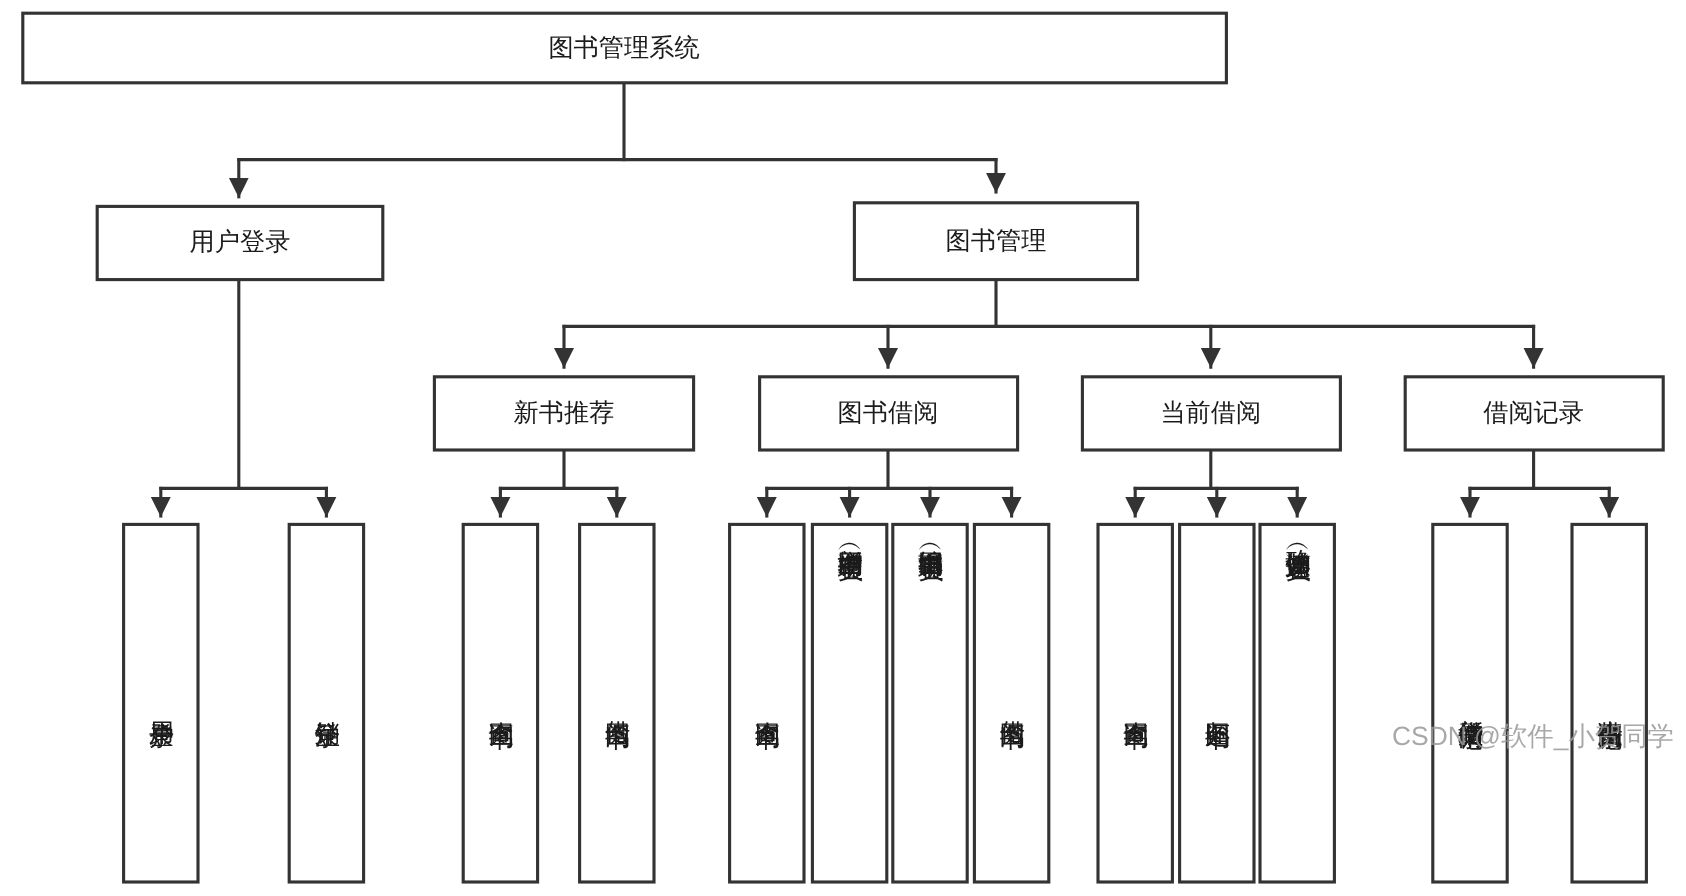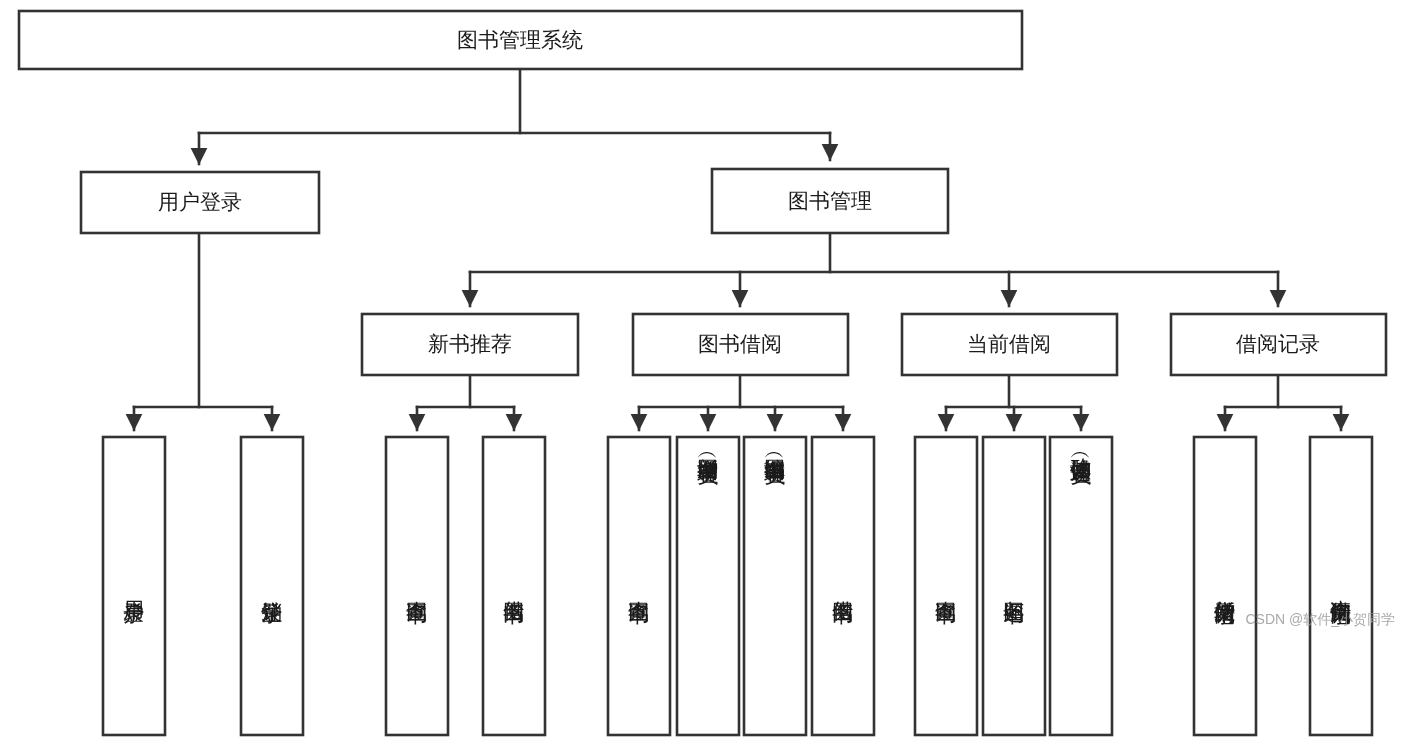--- a/index.html
+++ b/index.html
@@ -63,21 +63,21 @@
     letter-spacing: 1px;
     white-space: nowrap;
     pointer-events: none;
   }
   .vlabel.top-aligned { justify-content: flex-start; padding-top: 4px; }
   .watermark {
     position: absolute;
     right: 10px;
     bottom: 6px;
     font-family: "Liberation Sans", "DejaVu Sans", sans-serif;
-    font-size: 14px;
+    font-size: 22px;
     color: #9a9a9a;
     white-space: nowrap;
     opacity: 0.85;
   }
 </style>
 </head>
 <body>
 
 <div id="diagram-root">
 

